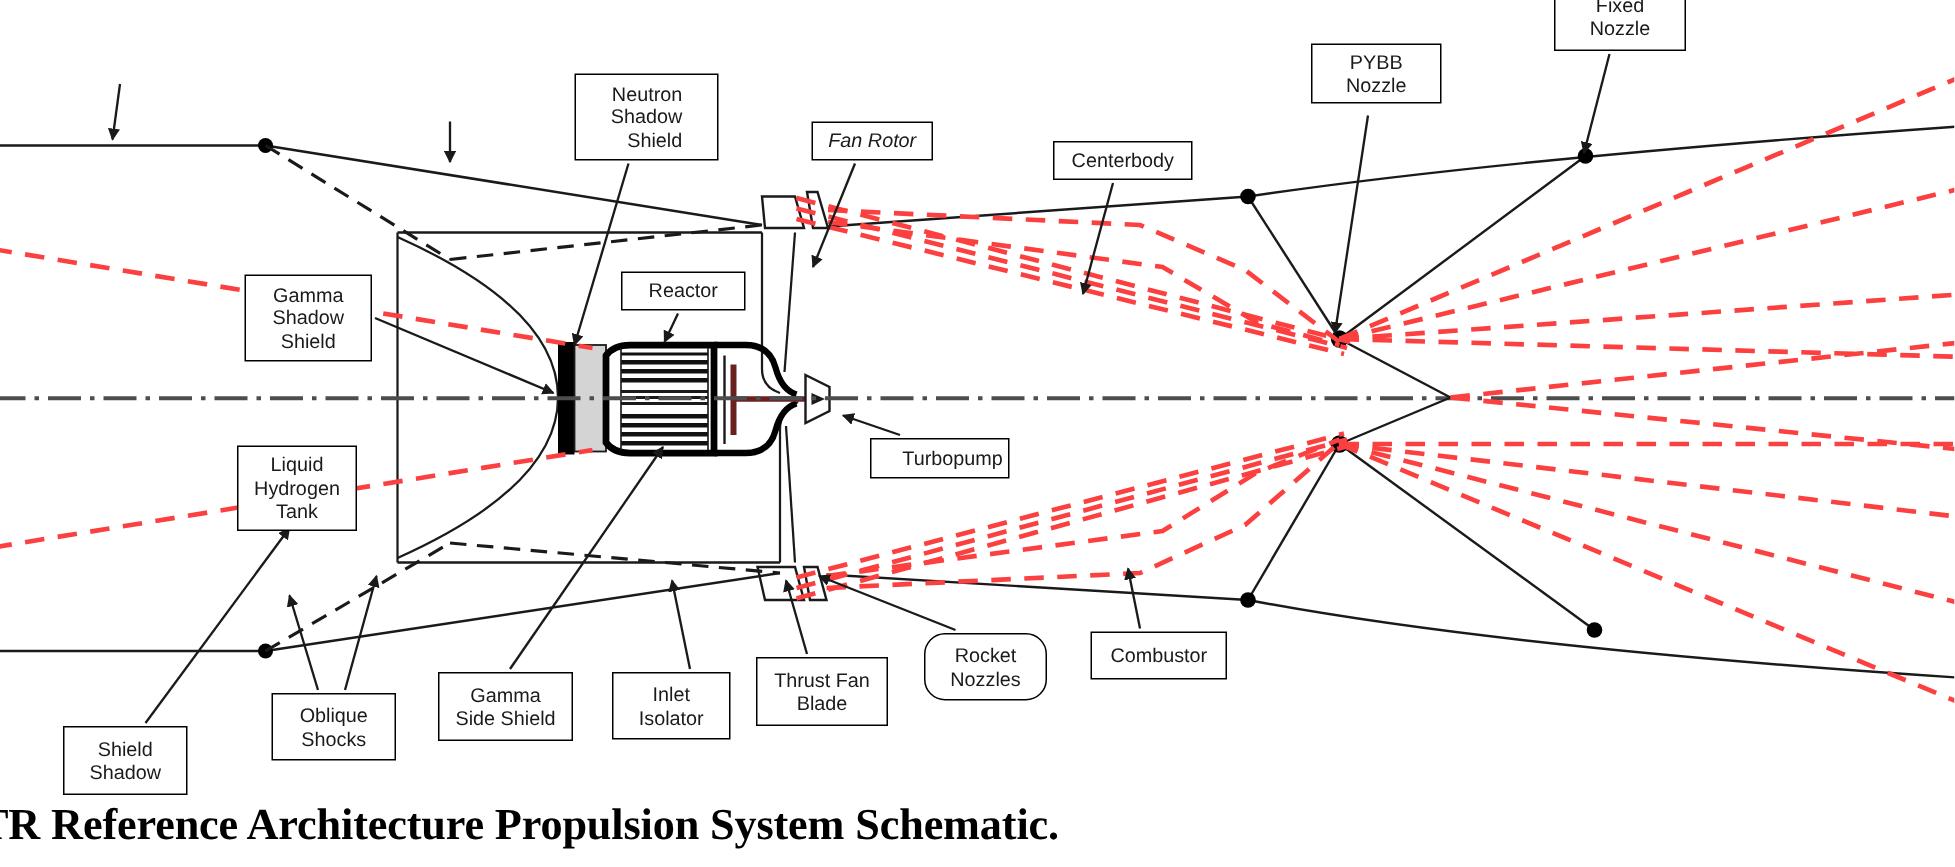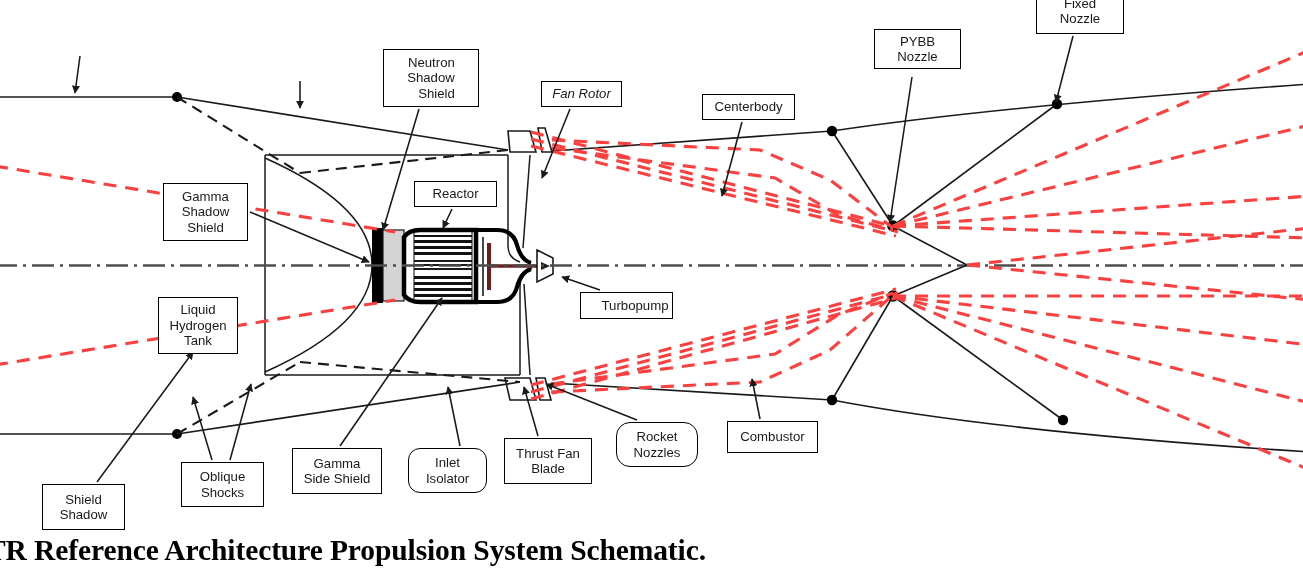--- a/index.html
+++ b/index.html
@@ -251,21 +251,21 @@
   <div class="callout" style="left:414px; top:181px; width:83px; height:26px;">Reactor</div>
   <div class="callout" style="left:158px; top:275px; width:80px; height:57px;margin-top:22px;">Liquid
 Hydrogen
 Tank</div>
   <div class="callout" style="left:580px; top:292px; width:93px; height:27px;padding-left:22px;">Turbopump</div>
   <div class="callout" style="left:616px; top:422px; width:82px; height:45px;border-radius:14px;">Rocket
 Nozzles</div>
   <div class="callout" style="left:727px; top:421px; width:91px; height:32px;">Combustor</div>
   <div class="callout" style="left:292px; top:448px; width:90px; height:46px;">Gamma
 Side Shield</div>
-  <div class="callout" style="left:408px; top:448px; width:79px; height:45px;border-radius:12px;">Inlet
+  <div class="callout" style="left:408px; top:448px; width:79px; height:45px;">Inlet
 Isolator</div>
   <div class="callout" style="left:504px; top:438px; width:88px; height:46px;">Thrust Fan
 Blade</div>
   <div class="callout" style="left:181px; top:462px; width:83px; height:45px;">Oblique
 Shocks</div>
   <div class="callout" style="left:42px; top:484px; width:83px; height:46px;">Shield
 Shadow</div>
 
   <div id="caption">TR Reference Architecture Propulsion System Schematic.</div>
 

